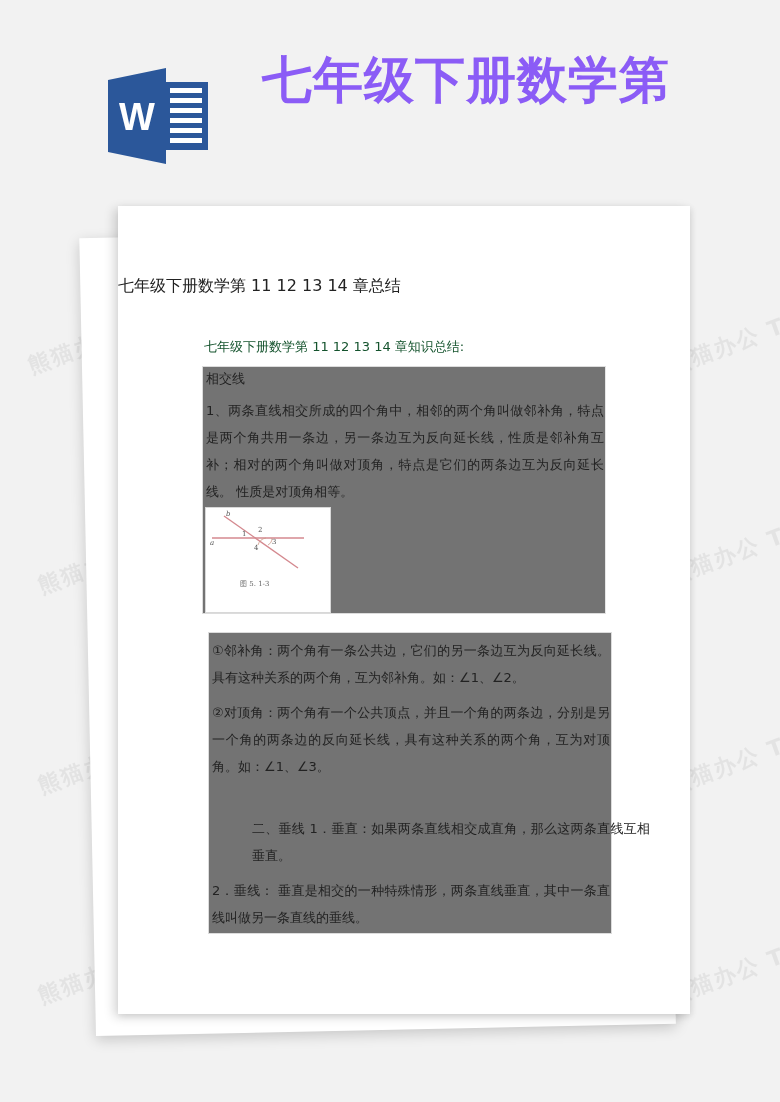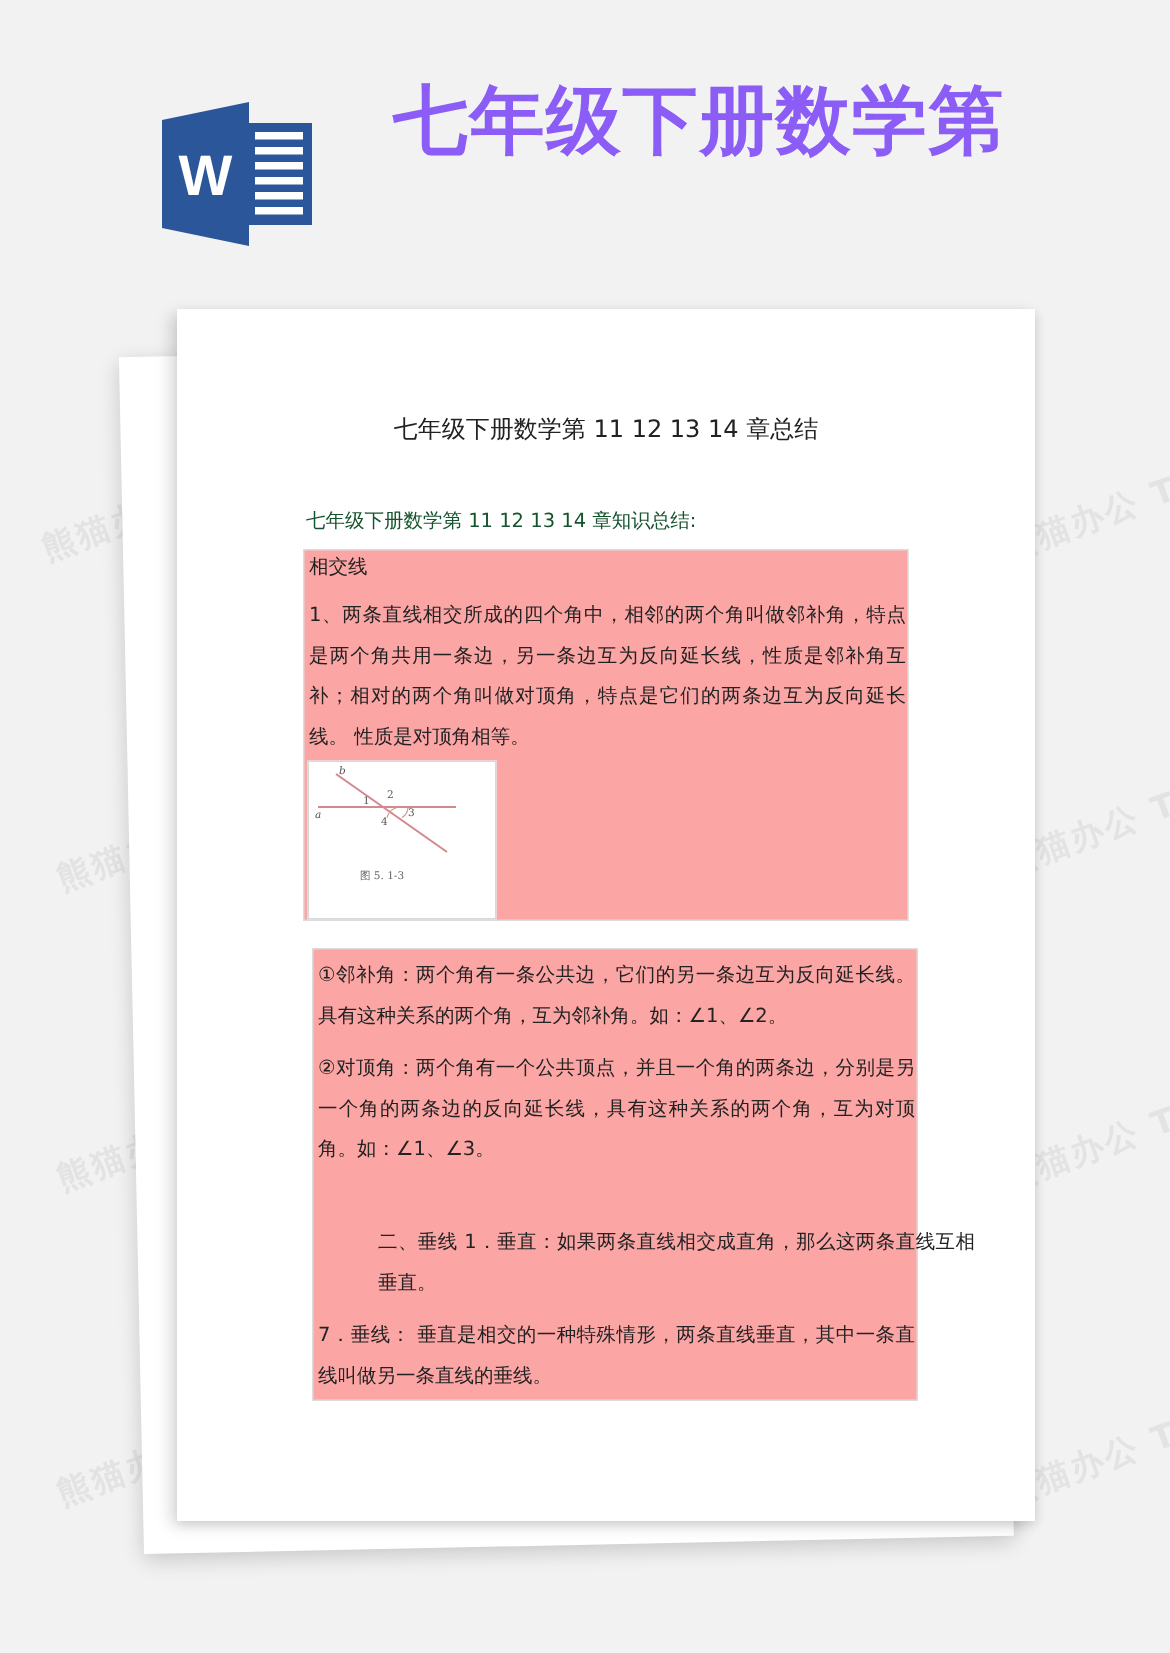--- a/index.html
+++ b/index.html
@@ -64,36 +64,35 @@
     background: #ffffff;
     box-shadow: -4px 3px 10px rgba(0,0,0,0.16), 2px 2px 6px rgba(0,0,0,0.08);
   }
 
   
   .doc-title {
     position: absolute;
     left: 0;
     top: 70px;
     width: 572px;
-    text-align: center;
     font-size: 16px;
     color: #222;
     font-family: "DejaVu Sans", "Liberation Sans", sans-serif;
   }
   .doc-subtitle {
     position: absolute;
     left: 86px;
     top: 132px;
     font-size: 13px;
     color: #14532d;
   }
   .box {
     position: absolute;
     border: 1px solid #dcdcdc;
-    background: #fca5a5;
+    background: #737373;
   }
   .box1 {
     left: 84px;
     top: 160px;
     width: 402px;
     height: 246px;
     border-right-color: #e6e6e6;
   }
   .box2 {
     left: 90px;
@@ -206,15 +205,15 @@
         <text x="48" y="42" font-size="7" fill="#555" font-family="DejaVu Serif, serif">4</text>
         <text x="34" y="78" font-size="7" fill="#666" font-family="DejaVu Serif, serif">图 5. 1-3</text>
       </svg>
     </div>
   </div>
 
   <div class="box box2">
     <div class="para b2p1">①邻补角：两个角有一条公共边，它们的另一条边互为反向延长线。具有这种关系的两个角，互为邻补角。如：∠1、∠2。</div>
     <div class="para b2p2">②对顶角：两个角有一个公共顶点，并且一个角的两条边，分别是另一个角的两条边的反向延长线，具有这种关系的两个角，互为对顶角。如：∠1、∠3。</div>
     <div class="para b2p4">二、垂线 1．垂直：如果两条直线相交成直角，那么这两条直线互相垂直。</div>
-    <div class="para b2p5">7．垂线： 垂直是相交的一种特殊情形，两条直线垂直，其中一条直线叫做另一条直线的垂线。</div>
+    <div class="para b2p5">2．垂线： 垂直是相交的一种特殊情形，两条直线垂直，其中一条直线叫做另一条直线的垂线。</div>
   </div>
 </div>
 
 </body></html>

